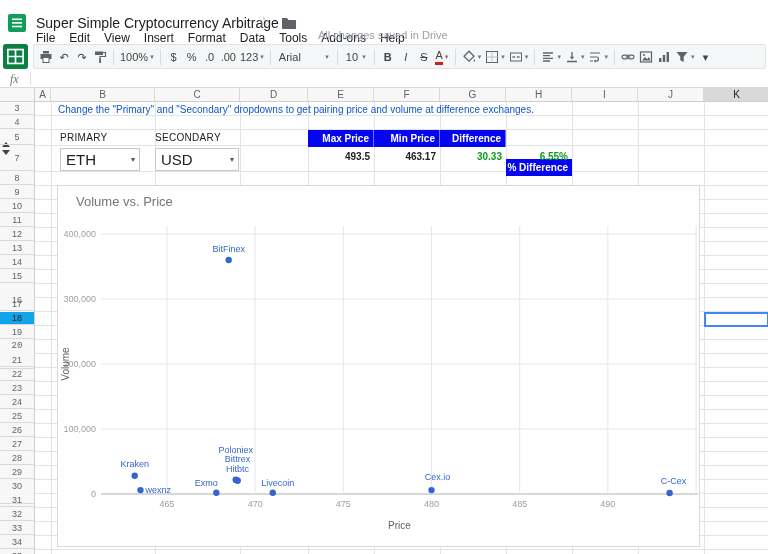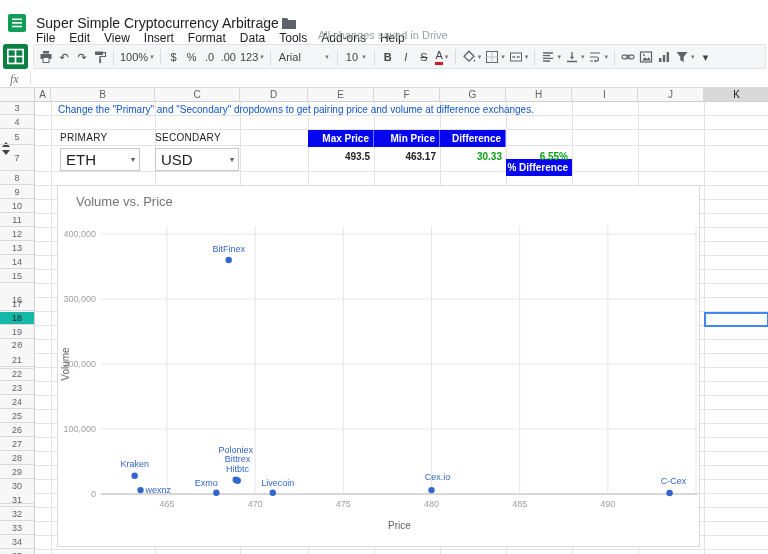--- a/index.html
+++ b/index.html
@@ -53,21 +53,21 @@
             border-right:1px solid #cfcfcf; border-bottom:1px solid #cfcfcf; cursor:pointer; }
   .col-headers { position:absolute; left:35px; top:0; right:0; height:14px; background:#f7f7f7;
                  border-bottom:1px solid #cfcfcf; }
   .col-h { position:absolute; top:0; height:13px; line-height:13px; text-align:center; font-size:10px;
            color:#5f6368; border-right:1px solid #d9d9d9; cursor:pointer; }
   .col-h.sel { background:#d9d9d9; color:#202124; }
   .row-headers { position:absolute; left:0; top:14px; width:35px; bottom:0; background:#f7f7f7;
                  border-right:1px solid #cfcfcf; overflow:hidden; }
   .row-h { position:absolute; left:0; width:34px; text-align:center; font-size:9px; color:#5f6368;
            border-bottom:1px solid #d9d9d9; cursor:pointer; }
-  .row-h.sel { background:#14b8a6; color:#202124; }
+  .row-h.sel { background:#0ea5e9; color:#202124; }
   .tri { position:absolute; left:2px; width:0; height:0; }
   .tri-up { top:40px; border-left:4px solid transparent; border-right:4px solid transparent;
             border-bottom:5px solid #444; cursor:pointer; }
   .tri-down { top:48px; border-left:4px solid transparent; border-right:4px solid transparent;
               border-top:5px solid #444; cursor:pointer; }
 
   .cells { position:absolute; left:35px; top:14px; right:0; bottom:0; background:#fff; overflow:hidden; }
   .vline { position:absolute; top:0; bottom:0; width:1px; background:#e3e3e3; }
   .hline { position:absolute; left:0; right:0; height:1px; background:#e3e3e3; }
 

